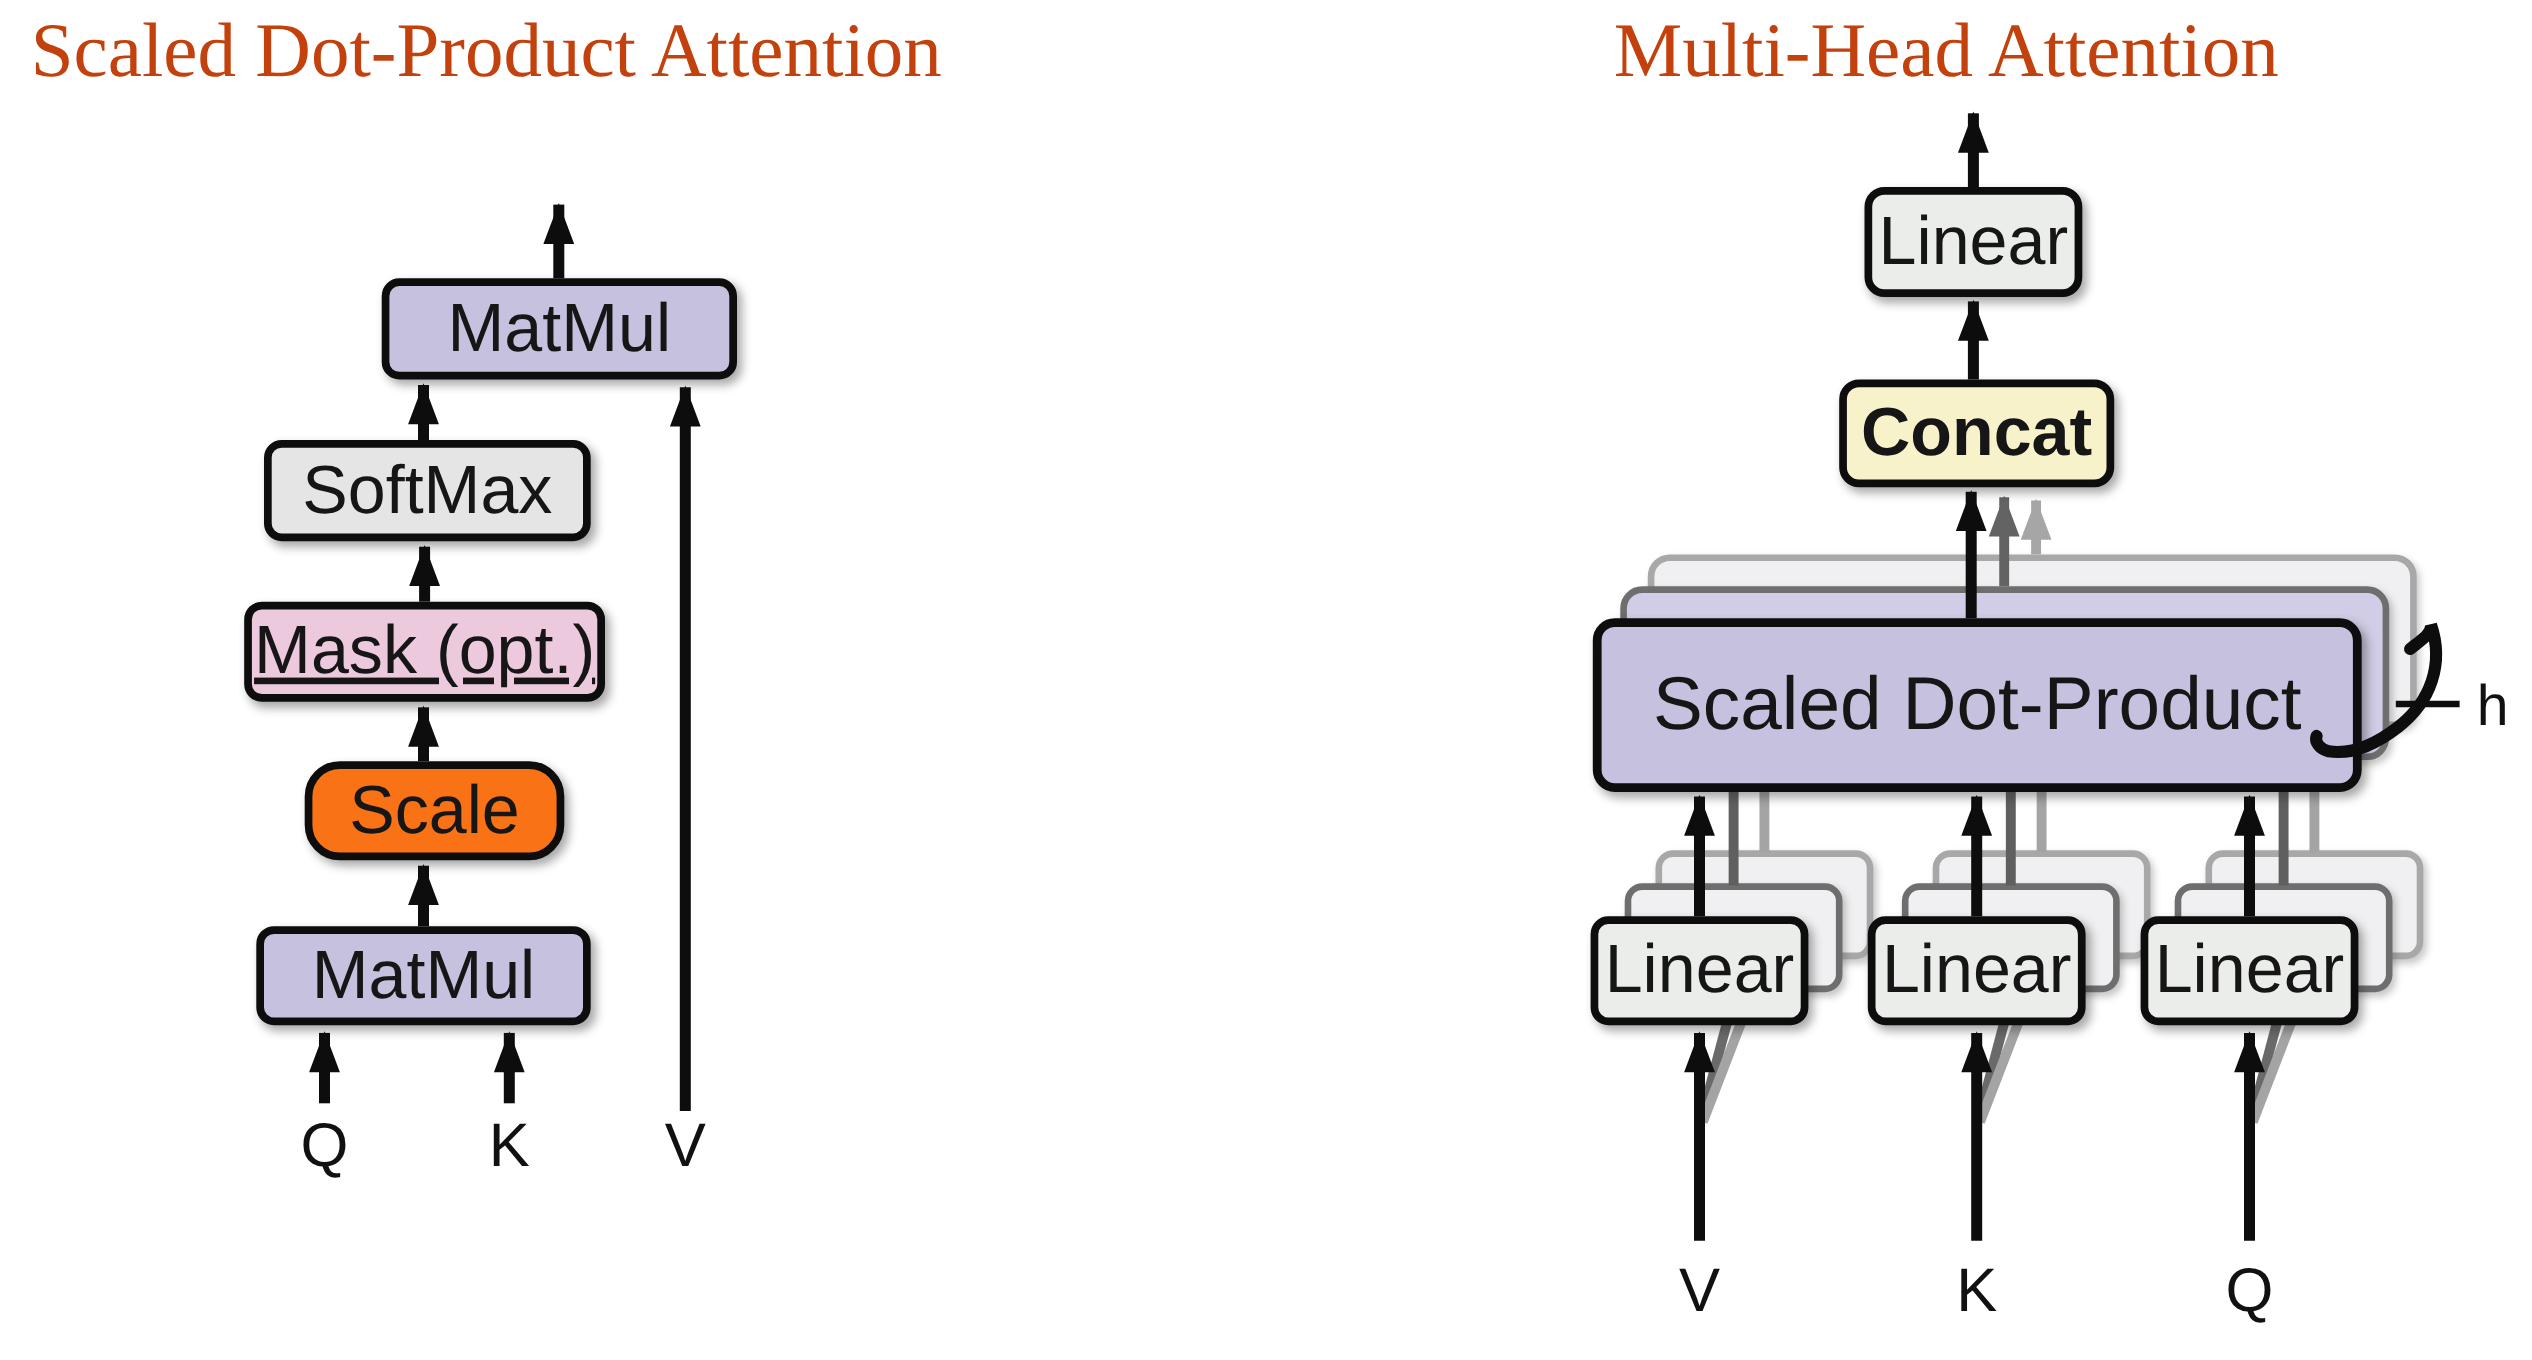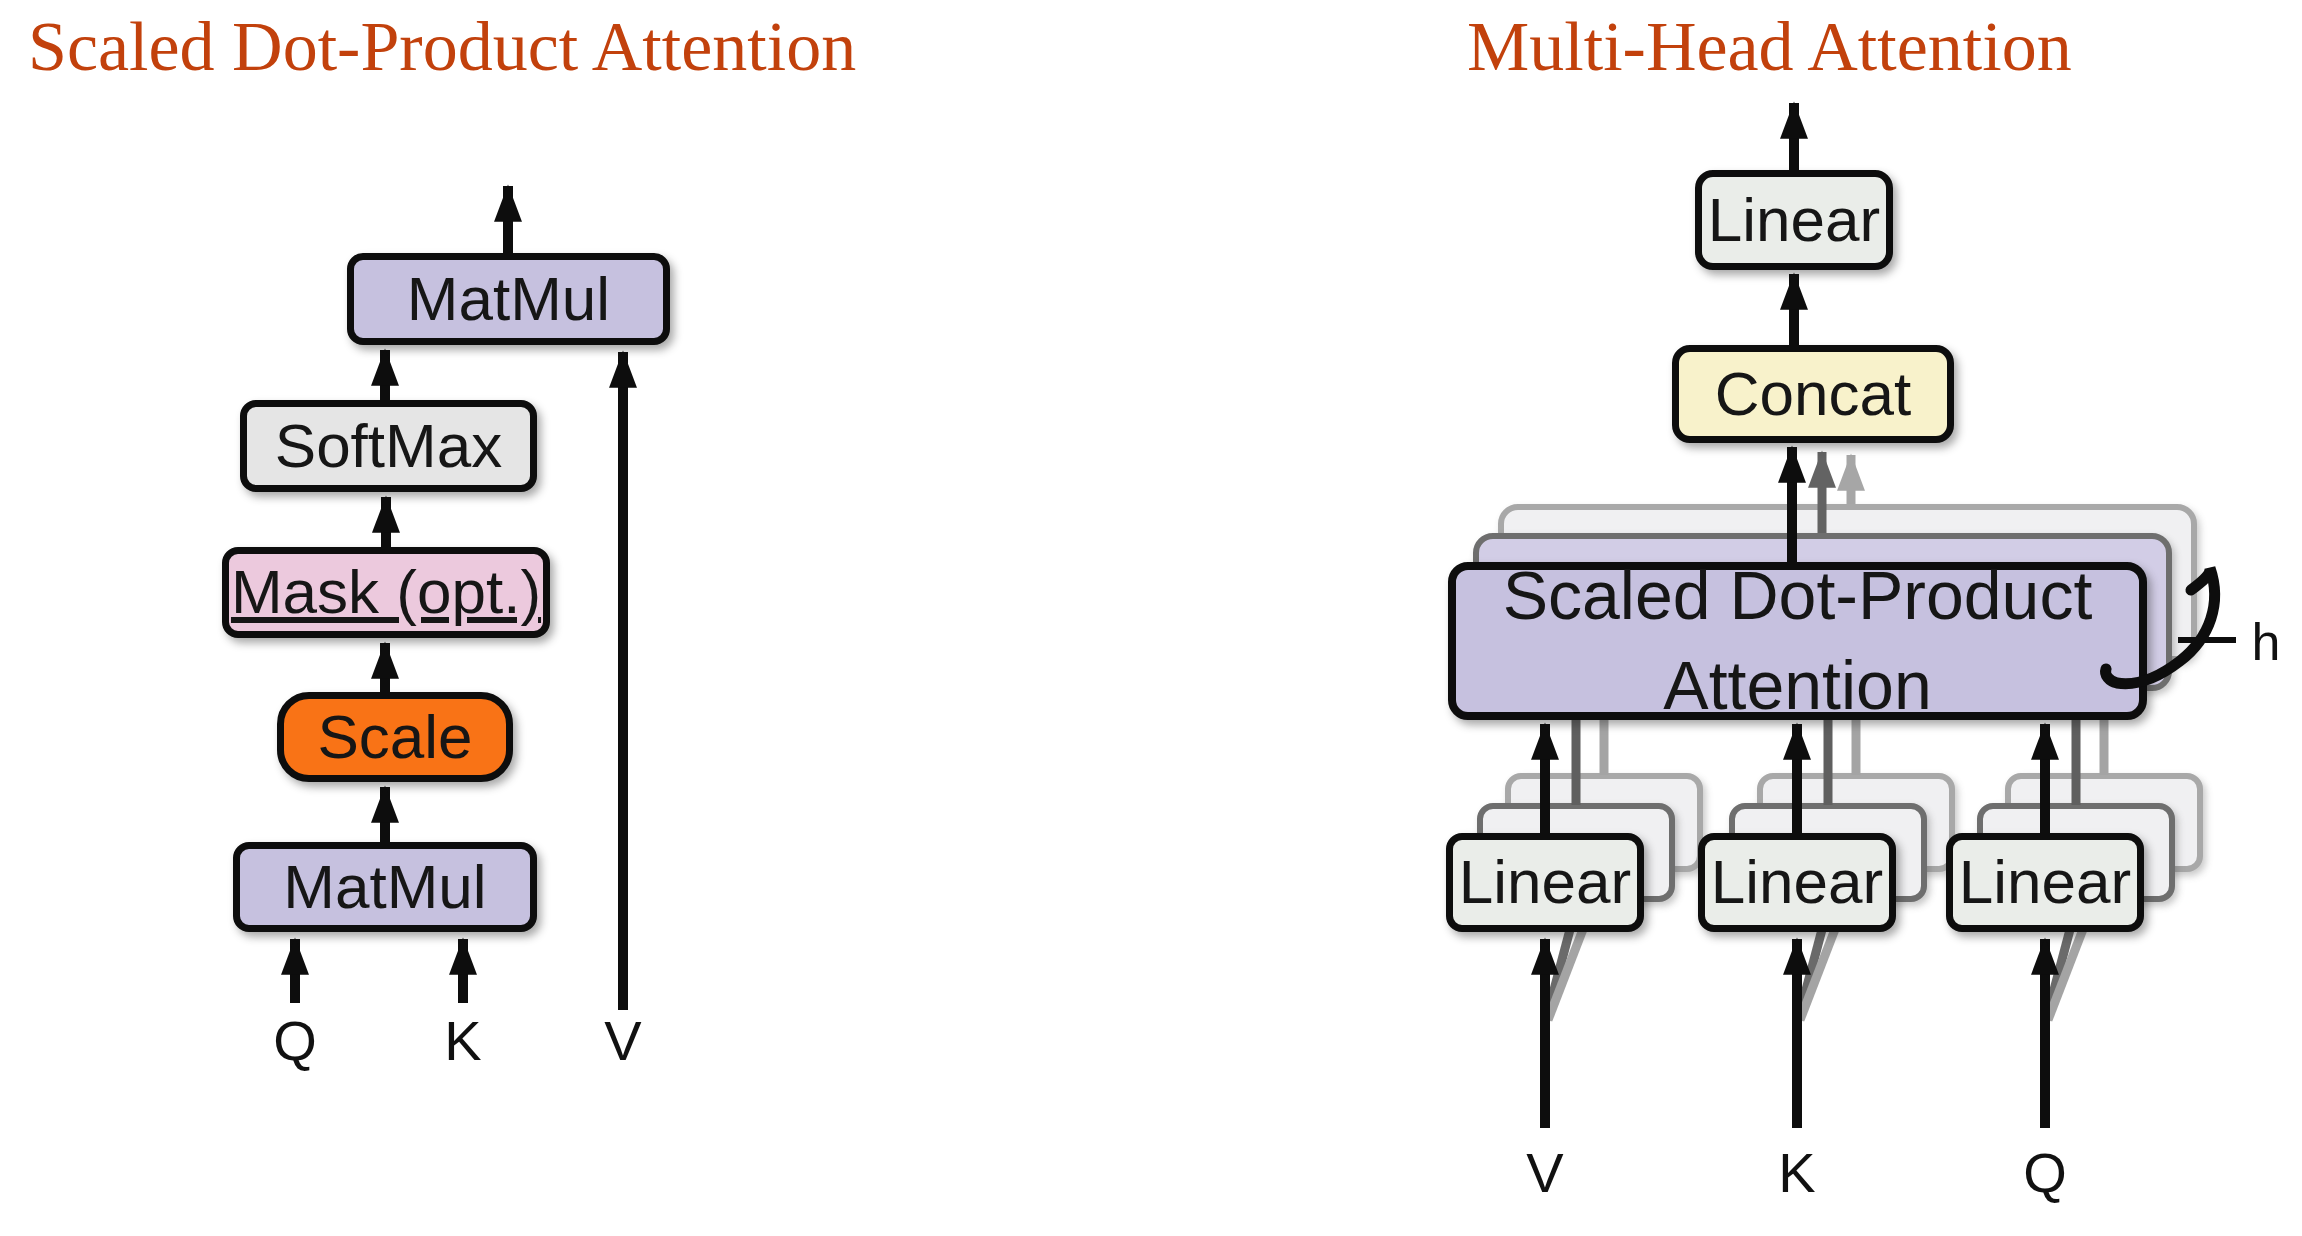--- a/index.html
+++ b/index.html
@@ -78,26 +78,25 @@
   <div class="box z4" style="left: 277px; top: 692px; width: 236px; height: 90px; background-color: #f97316; border-color: rgb(13, 13, 13); border-radius: 32px;">
     <span>Scale</span>
   </div>
   <div class="box z4" style="left: 233px; top: 842px; width: 304px; height: 90px; background-color: rgb(198, 193, 223); border-color: rgb(13, 13, 13);">
     <span>MatMul</span>
   </div>
 
   <div class="box z4" style="left: 1695px; top: 170px; width: 198px; height: 100px; border-radius: 18px; background-color: rgb(234, 237, 233); border-color: rgb(13, 13, 13);">
     <span>Linear</span>
   </div>
-  <div class="box z4" style="left: 1672px; top: 345px; width: 282px; height: 98px; border-radius: 18px; background-color: rgb(248, 242, 203); border-color: rgb(13, 13, 13);">
+  <div class="box z4" style="left: 1672px; top: 345px; width: 250px; height: 98px; border-radius: 18px; background-color: rgb(248, 242, 203); border-color: rgb(13, 13, 13); font-weight: bold;">
     <span>Concat</span>
   </div>
   <div class="box attn z4" style="left: 1448px; top: 562px; width: 699px; height: 158px; flex-direction: column; background-color: rgb(198, 193, 223); border-color: rgb(13, 13, 13);">
     <span>Scaled Dot-Product</span>
-    <span>Attention</span>
   </div>
   <div class="box z4" style="left: 1446px; top: 833px; width: 198px; height: 99px; background-color: rgb(234, 237, 233); border-color: rgb(13, 13, 13);">
     <span>Linear</span>
   </div>
   <div class="box z4" style="left: 1698px; top: 833px; width: 198px; height: 99px; background-color: rgb(234, 237, 233); border-color: rgb(13, 13, 13);">
     <span>Linear</span>
   </div>
   <div class="box z4" style="left: 1946px; top: 833px; width: 198px; height: 99px; background-color: rgb(234, 237, 233); border-color: rgb(13, 13, 13);">
     <span>Linear</span>
   </div>

